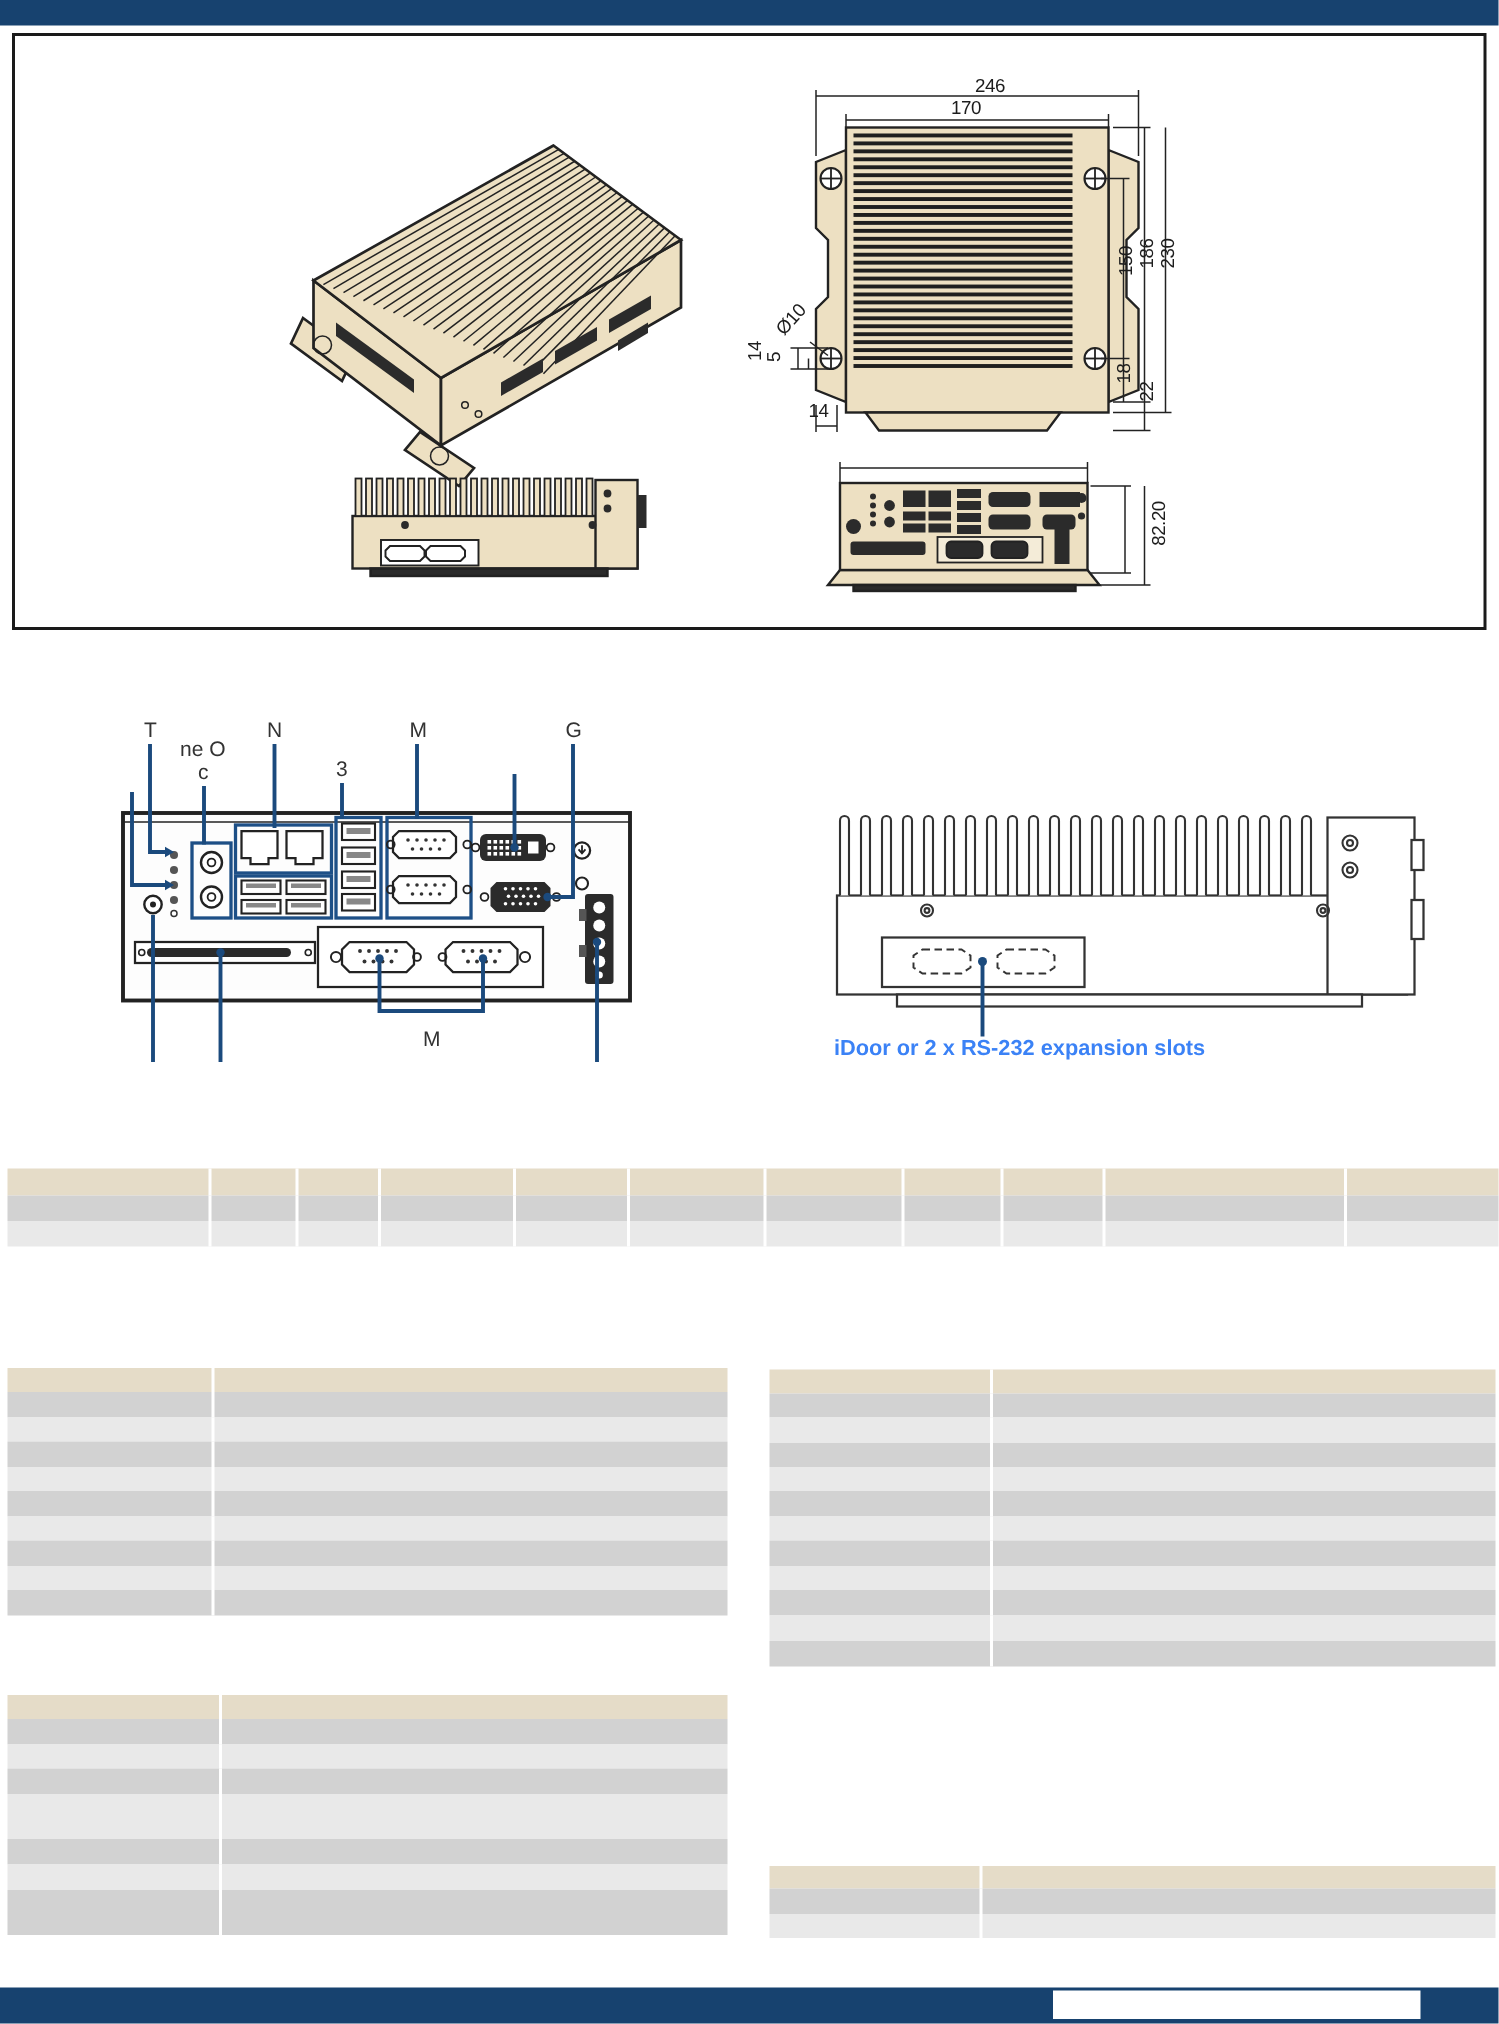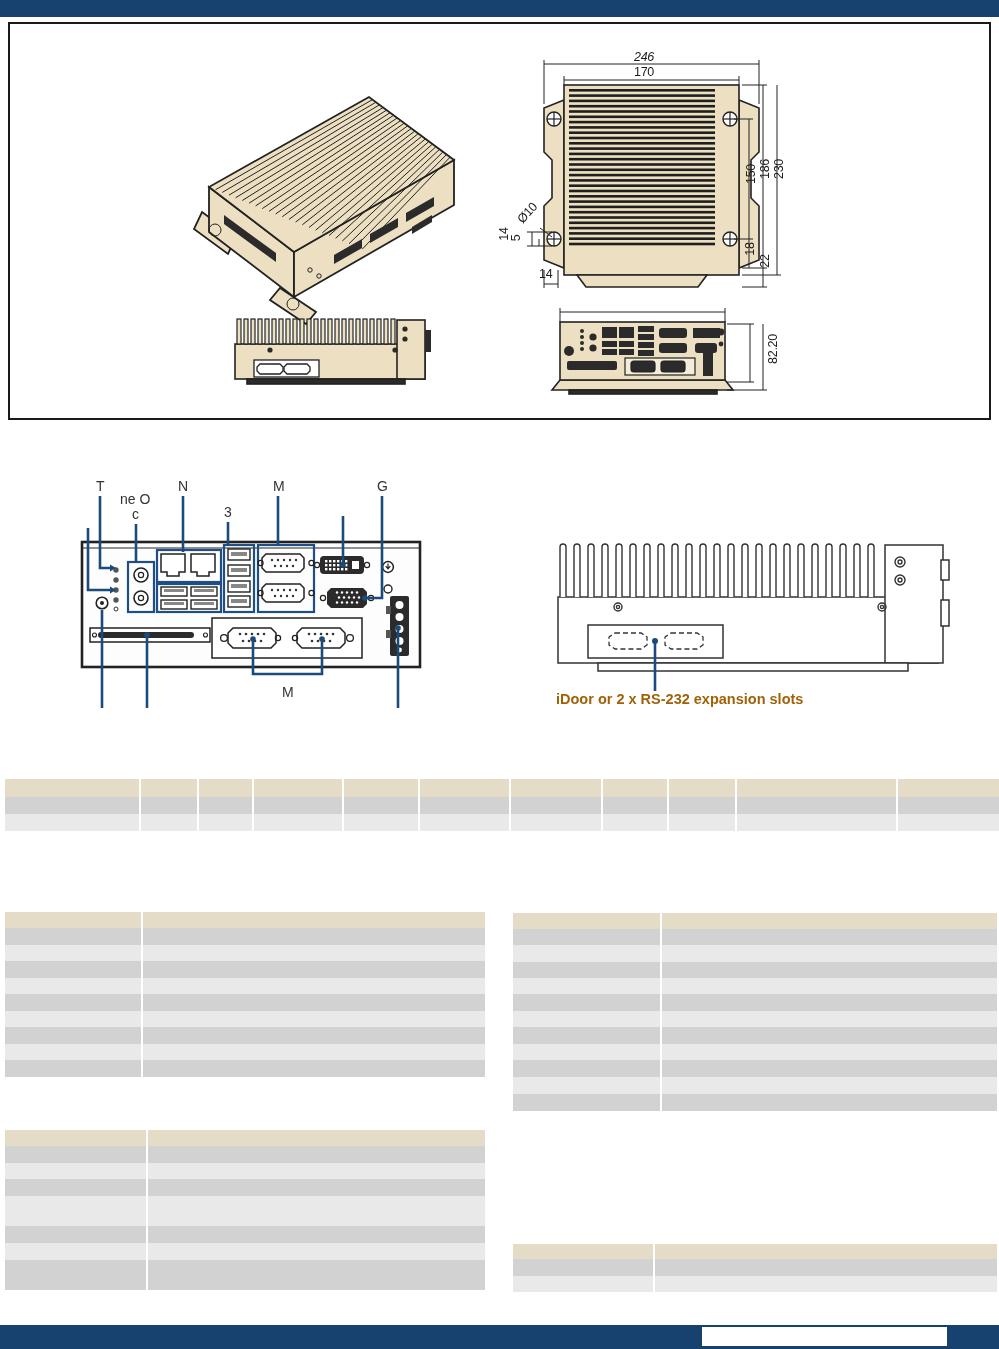--- a/index.html
+++ b/index.html
@@ -9,21 +9,21 @@
   #top-bar{left:0;top:0;width:999px;height:17px;background:#17426f;}
   #bottom-bar{left:0;top:1325px;width:999px;height:24px;background:#17426f;}
   #bottom-box{left:702px;top:1327px;width:245px;height:19px;background:#ffffff;}
   
   #draw-box{left:8px;top:22px;width:979px;height:394px;border:2px solid #1a1a1a;background:#fff;}
   .dim{position:absolute;font-size:12.5px;color:#1d1d1d;white-space:nowrap;letter-spacing:-0.3px;}
   .rot90{transform:rotate(-90deg);transform-origin:center;}
   .rot45{transform:rotate(-48deg);transform-origin:center;}
   
   .lbl{position:absolute;font-size:14px;color:#333;white-space:nowrap;}
-  #expansion-label{position:absolute;font-size:14.5px;font-weight:bold;color:#a16207;white-space:nowrap;}
+  #expansion-label{position:absolute;font-size:14.5px;font-weight:bold;color:#3b82f6;white-space:nowrap;}
   
   .tbl{position:absolute;}
   .tbl-row{display:flex;width:100%;}
   .tbl-cell{height:100%;border-right:2px solid #fff;box-sizing:border-box;}
   .tbl-cell:last-child{border-right:none;}
   svg{position:absolute;overflow:visible;}
 </style>
 </head>
 <body>
 
@@ -267,21 +267,21 @@
         <line x1="13" y1="6" x2="13" y2="20"></line>
         <line x1="178" y1="6" x2="178" y2="20"></line>
       <line x1="203" y1="22" x2="203" y2="80"></line>
         <line x1="180" y1="22" x2="207" y2="22"></line>
         <line x1="180" y1="80" x2="207" y2="80"></line>
       <line x1="216" y1="22" x2="216" y2="88"></line>
         <line x1="180" y1="88" x2="220" y2="88"></line>
     </g>
   </svg>
 
-  <span class="dim" style="left:624px;top:26px;font-style:italic;">246</span>
+  <span class="dim" style="left:640px;top:26px;">246</span>
   <span class="dim" style="left:624px;top:41px;">170</span>
   <span class="dim rot90" style="left:731px;top:143px;">150</span>
   <span class="dim rot90" style="left:745px;top:138px;">186</span>
   <span class="dim rot90" style="left:759px;top:138px;">230</span>
   <span class="dim rot45" style="left:506px;top:182px;">Ø10</span>
   <span class="dim rot90" style="left:487px;top:203px;">14</span>
   <span class="dim rot90" style="left:503px;top:207px;">5</span>
   <span class="dim rot90" style="left:733px;top:218px;">18</span>
   <span class="dim rot90" style="left:748px;top:230px;">22</span>
   <span class="dim" style="left:529px;top:243px;">14</span>

